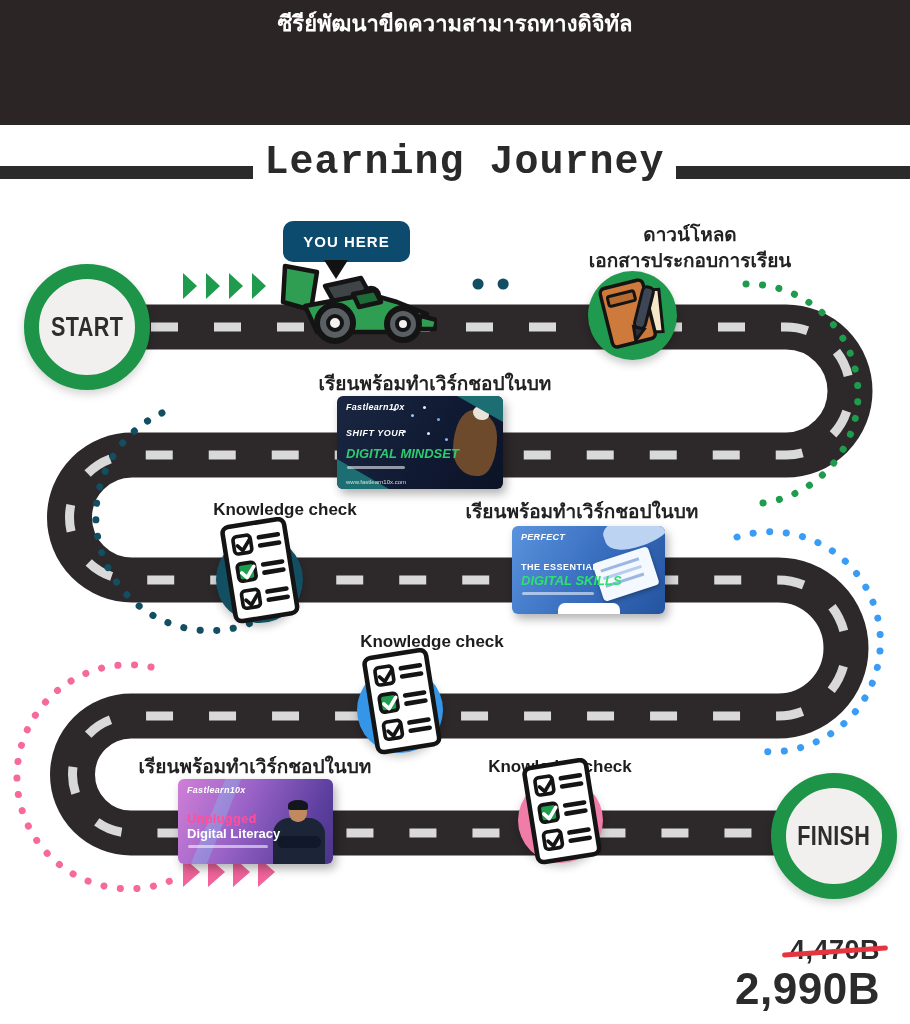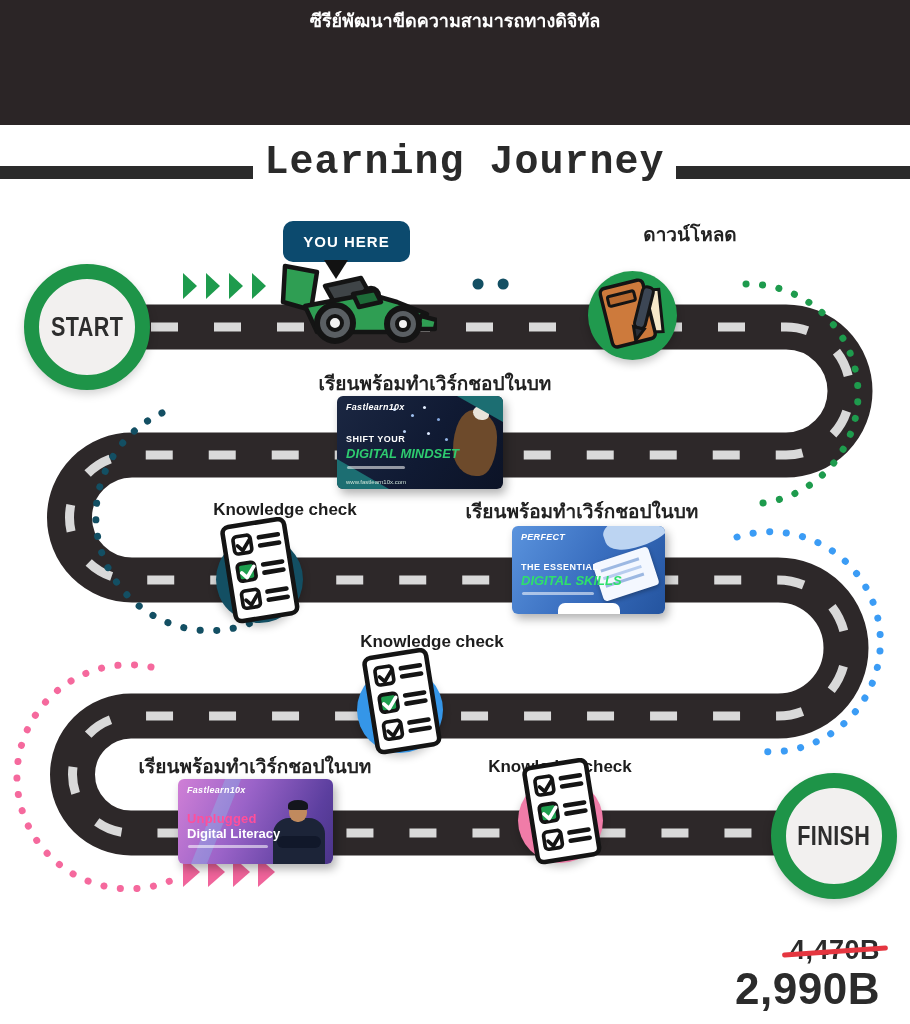--- a/index.html
+++ b/index.html
@@ -5,21 +5,21 @@
   html,body{margin:0;padding:0;}
   body{width:910px;height:1024px;background:#ffffff;font-family:"Liberation Sans","DejaVu Sans",sans-serif;position:relative;overflow:hidden;}
   .abs{position:absolute;}
 
   
   .header{left:0;top:0;width:910px;height:125px;background:#2b2526;text-align:center;}
   .header-title{margin-top:24px;font-size:42px;font-weight:800;letter-spacing:.5px;}
   .ht-digital{color:#22d3e6;}
   .ht-capability{color:#6fe8a3;}
   .ht-series{color:#ea1b23;}
-  .header-subtitle{margin-top:6px;font-size:18px;font-weight:700;color:#ffffff;}
+  .header-subtitle{margin-top:6px;font-size:22px;font-weight:700;color:#ffffff;}
 
   
   .lj-bar{top:166px;height:13px;background:#2b2b2b;}
   .lj-bar.left{left:0;width:253px;}
   .lj-bar.right{left:676px;width:234px;}
   .lj-title{left:253px;top:140px;width:423px;text-align:center;font-size:40px;font-weight:800;color:#2a2a2a;letter-spacing:1px;font-family:Liberation Mono, monospace;}
 
   
   .thlabel{font-weight:700;color:#222222;font-size:19px;text-align:center;line-height:1.35;}
   .kclabel{font-weight:700;color:#1d1d1d;font-size:17px;text-align:center;}
@@ -39,21 +39,21 @@
   .bubble{left:283px;top:221px;width:127px;height:41px;background:#0c4a6e;border-radius:10px;color:#ffffff;display:flex;align-items:center;justify-content:center;font-size:15px;font-weight:800;letter-spacing:1px;}
   .bubble-tail{left:324px;top:260px;width:0;height:0;border-left:12px solid transparent;border-right:12px solid transparent;border-top:19px solid #121212;}
 
   
   .thumb{border-radius:6px;overflow:hidden;box-shadow:3px 5px 10px rgba(0,0,0,.3);color:#ffffff;}
   .thumb .brand{position:absolute;top:6px;left:9px;font-style:italic;font-weight:700;font-size:9px;letter-spacing:.3px;}
   .thumb .kicker{position:absolute;left:9px;font-size:9px;font-weight:700;letter-spacing:.5px;}
   .thumb .title{position:absolute;left:9px;font-size:13px;font-weight:800;font-style:italic;white-space:nowrap;}
   .thumb .subline{position:absolute;left:10px;height:3px;background:rgba(255,255,255,.55);border-radius:2px;}
   .thumb1{left:337px;top:396px;width:166px;height:93px;background:linear-gradient(125deg,#1b2742 0%,#101a33 55%,#0c1326 100%);}
-  .thumb1 .kicker{top:38px;}
+  .thumb1 .kicker{top:32px;font-style:italic;}
   .thumb1 .title{top:50px;color:#2ecc70;}
   .thumb1 .subline{top:70px;width:58px;}
   .corner{position:absolute;background:#1c6e72;}
   .corner.bl{left:0;bottom:0;width:52px;height:30px;clip-path:polygon(0 0,0 100%,100% 100%);}
   .corner.tr{right:0;top:0;width:46px;height:26px;clip-path:polygon(0 0,100% 0,100% 100%);}
   .eagle{position:absolute;right:6px;top:14px;width:44px;height:66px;background:#6d4a2b;border-radius:46% 54% 40% 52%/60% 40% 58% 40%;}
   .eagle-head{position:absolute;right:14px;top:10px;width:16px;height:14px;background:#e9e4da;border-radius:50% 50% 40% 60%;}
   .stars{position:absolute;left:56px;top:12px;width:3px;height:3px;border-radius:50%;background:#cfe3ff;box-shadow:18px 6px 0 #9fc1f0,30px -2px 0 #e4efff,44px 10px 0 #86a8dd,10px 22px 0 #b8d2f5,34px 24px 0 #dde9ff,52px 30px 0 #93b4e4;}
   .thumb2{left:512px;top:526px;width:153px;height:88px;background:linear-gradient(120deg,#5a93dd 0%,#3a6fc0 50%,#24549f 100%);}
   .thumb2 .kicker{top:36px;}
@@ -156,20 +156,21 @@
     <polygon points="144,56 160,60 158,69 138,69" fill="#2f9e53"></polygon>
     <circle cx="58" cy="63" r="18" fill="#5a5f63" stroke-width="6"></circle>
     <circle cx="58" cy="63" r="7" fill="#f2f2f2" stroke-width="4"></circle>
     <circle cx="126" cy="64" r="16" fill="#5a5f63" stroke-width="6"></circle>
     <circle cx="126" cy="64" r="6" fill="#f2f2f2" stroke-width="4"></circle>
   </g>
 </svg>
 
 <div class="abs thlabel" style="left:520px;top:222px;width:340px">
   <div>ดาวน์โหลด</div>
+  <div>เอกสารประกอบการเรียน</div>
 </div>
 <div class="abs node-circle doc-circle"></div>
 <svg class="abs" style="left:592px;top:272px" width="84" height="84" viewBox="0 0 84 84">
   <g transform="rotate(-14 42 42)">
     <polygon points="50,20 72,24 66,66 46,62" fill="#f5e7c8" stroke="#141414" stroke-width="3"></polygon>
     <rect x="14" y="10" width="44" height="60" rx="5" fill="#cd7a3c" stroke="#141414" stroke-width="3.5"></rect>
     <rect x="20" y="19" width="27" height="10" rx="2" fill="#b96a30" stroke="#141414" stroke-width="3"></rect>
     <g transform="rotate(28 49 45)">
       <rect x="44" y="16" width="11" height="42" rx="4.5" fill="#3c4654" stroke="#141414" stroke-width="3"></rect>
       <polygon points="44,58 55,58 49.5,71" fill="#2a2f38" stroke="#141414" stroke-width="3"></polygon>

